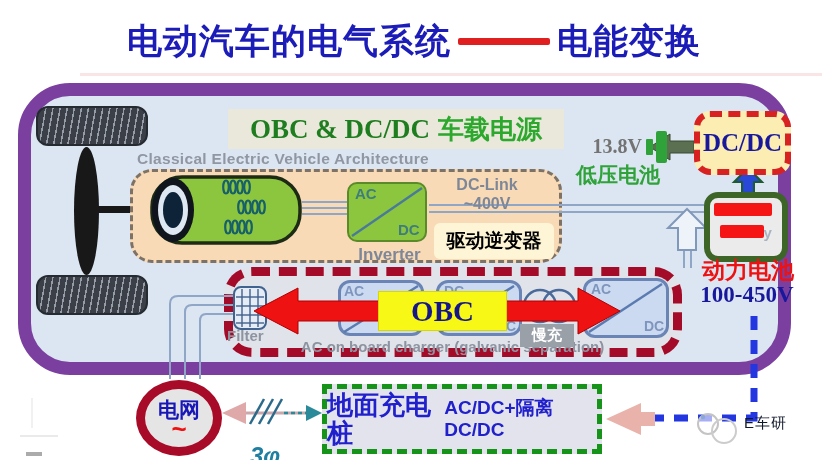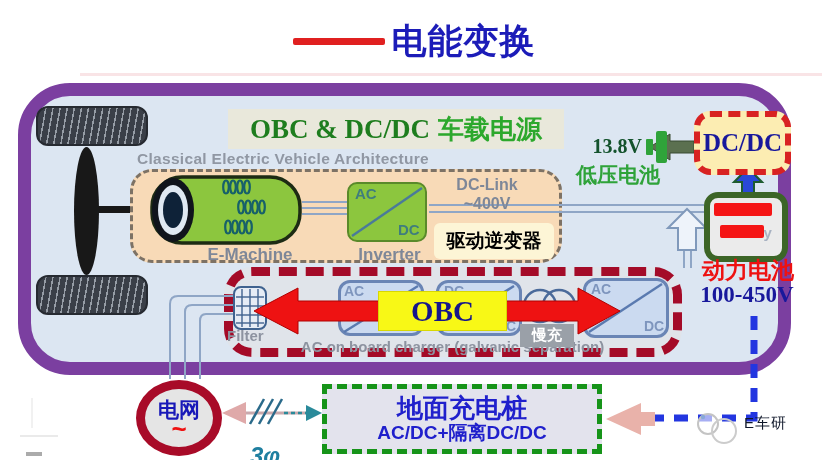--- a/index.html
+++ b/index.html
@@ -58,51 +58,52 @@
            display:flex;align-items:center;justify-content:center;
            font-family:"Liberation Serif","DejaVu Serif",serif;font-size:29px;font-weight:bold;color:#16168c;}
   #slow-tag{left:520px;top:324px;width:54px;height:23px;background:#9aa0a8;
             display:flex;align-items:center;justify-content:center;font-size:15px;font-weight:bold;color:#ffffff;}
 
   
   #dcdc-box{left:694px;top:111px;width:97px;height:64px;box-sizing:border-box;background:#fcedb2;
             border:6px dashed #d82222;border-radius:16px;display:flex;align-items:center;justify-content:center;
             font-family:"Liberation Serif","DejaVu Serif",serif;font-size:25px;font-weight:bold;color:#18189c;}
   #lv-volt{left:584px;top:135px;width:58px;text-align:right;font-family:"Liberation Serif","DejaVu Serif",serif;
-           font-size:20px;font-weight:bold;color:#14532d;}
+           font-size:20px;font-weight:bold;color:#737373;}
   #lv-batt{left:576px;top:161px;width:96px;font-size:21px;font-weight:bold;color:#2fa33a;}
   #batt-box{left:704px;top:192px;width:84px;height:70px;box-sizing:border-box;background:#ebebeb;
             border:6px solid #3c6527;border-radius:14px;}
   #batt-label{left:714px;top:224px;width:64px;text-align:center;font-size:15px;font-weight:bold;color:#a8b2c2;}
   .cellbar{background:#f51515;border-radius:2px;}
   #cell1{left:714px;top:203px;width:58px;height:13px;}
   #cell2{left:720px;top:225px;width:44px;height:13px;}
   #hv-batt{left:698px;top:255px;width:100px;text-align:center;font-size:23px;font-weight:bold;color:#ee1111;}
   #hv-range{left:694px;top:282px;width:106px;text-align:center;font-family:"Liberation Serif","DejaVu Serif",serif;
             font-size:23px;font-weight:bold;color:#18189c;}
 
   
   #grid-ellipse{left:136px;top:380px;width:86px;height:76px;box-sizing:border-box;background:#e5e5e5;
                 border:9px solid #a80b28;border-radius:50%;display:flex;flex-direction:column;
                 align-items:center;justify-content:center;}
   #grid-label{font-size:21px;font-weight:bold;color:#1818b8;line-height:22px;}
   #grid-wave{font-size:26px;font-weight:bold;color:#ee1111;line-height:16px;}
   #three-phase{left:250px;top:426px;width:44px;font-size:24px;font-weight:bold;font-style:italic;color:#1f7fa0;margin-top:16px;}
   #charger-box{left:322px;top:384px;width:280px;height:70px;box-sizing:border-box;background:#e3e3ed;
-               border:5px dashed #169419;display:flex;flex-direction:column;align-items:center;justify-content:center;}
+               border:5px dashed #169419;display:flex;flex-direction:row;align-items:center;justify-content:center;}
   #charger-title{font-size:26px;font-weight:bold;color:#2020cc;line-height:28px;}
   #charger-sub{font-size:19px;font-weight:bold;color:#2020cc;line-height:22px;}
   #wm-text{left:744px;top:414px;font-size:15px;color:#0f172a;letter-spacing:1px;}
 </style>
 </head>
 <body>
 
 <div id="stage">
 
   <div class="abs L3" id="title-row">
+    <span>电动汽车的电气系统</span>
     <span id="title-dash"></span>
     <span>电能变换</span>
   </div>
   <div class="abs L1" id="title-underline"></div>
 
   <div class="abs L1" id="car-body"></div>
   <div class="abs L1 tire" id="tire-front"></div>
   <div class="abs L1 tire" id="tire-rear"></div>
   <div class="abs L1" id="axle"></div>
   <div class="abs L1" id="shaft"></div>
@@ -110,21 +111,20 @@
   <div class="abs L1" id="obc-header">
     <span class="en">OBC &amp; DC/DC</span>
     <span class="zh">车载电源</span>
   </div>
   <div class="abs L1" id="arch-label">Classical Electric Vehicle Architecture</div>
 
   <div class="abs L1" id="arch-box"></div>
   <div class="abs L1" id="inverter-box"></div>
   <span class="abs L1 inv-txt" id="inv-ac">AC</span>
   <span class="abs L1 inv-txt" id="inv-dc">DC</span>
-  <div class="abs L1" id="emachine-label">E-Machine</div>
   <div class="abs L1" id="inverter-label">Inverter</div>
 
   <div class="abs L1" id="obc-box"></div>
   <div class="abs L1 pebox" id="pe1"></div>
   <div class="abs L1 pebox" id="pe2"></div>
   <div class="abs L1 pebox" id="pe3"></div>
   <span class="abs L1 corner" style="left:344px;top:283px;">AC</span>
   <span class="abs L1 corner" style="left:398px;top:318px;">DC</span>
   <span class="abs L1 corner" style="left:444px;top:283px;">DC</span>
   <span class="abs L1 corner" style="left:496px;top:318px;">AC</span>

